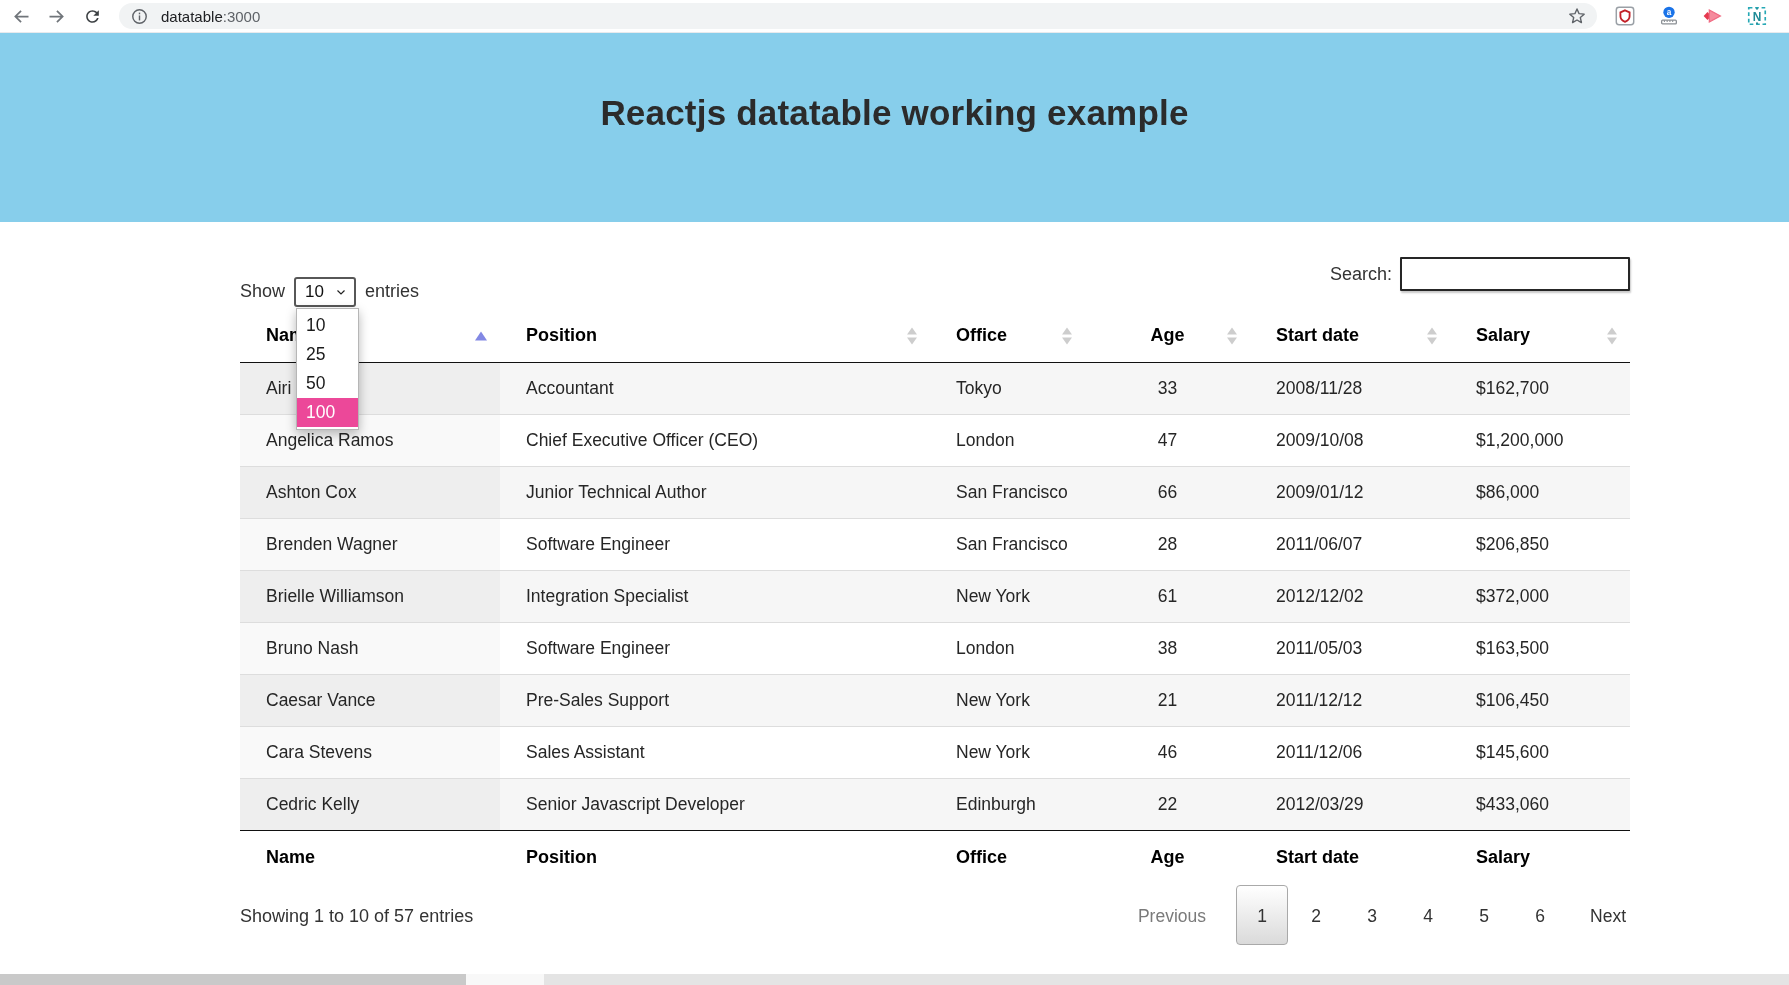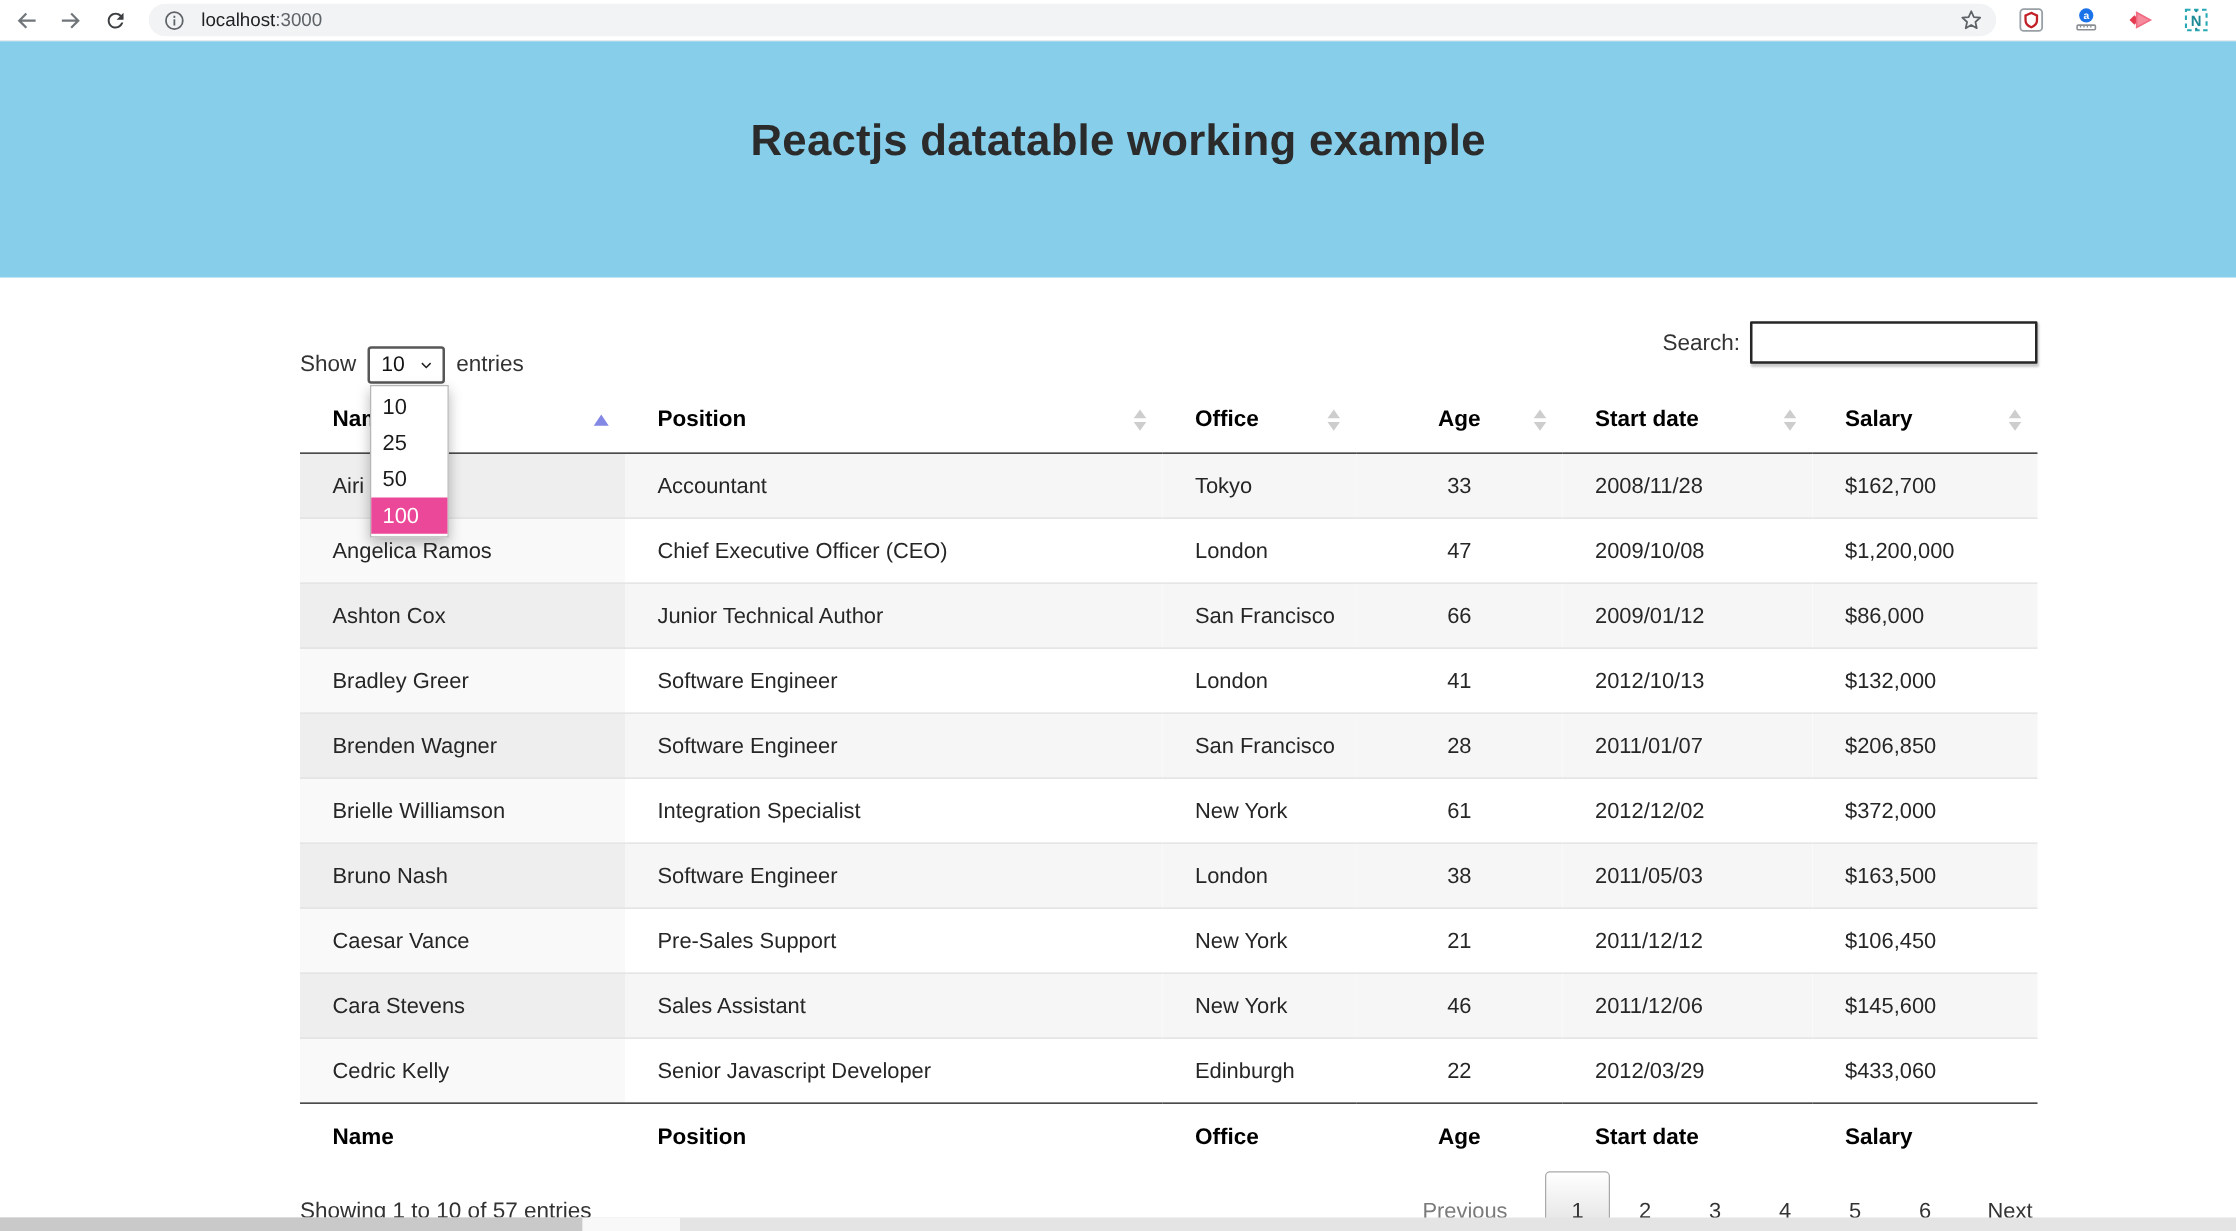--- a/index.html
+++ b/index.html
@@ -126,21 +126,21 @@
   <svg class="nav-ic ic-reload" viewBox="0 0 24 24">
     <path d="M17.65 6.35C16.2 4.9 14.21 4 12 4c-4.42 0-7.99 3.58-7.99 8s3.57 8 7.99 8c3.73 0 6.84-2.55 7.73-6h-2.08c-.82 2.33-3.04 4-5.65 4-3.31 0-6-2.69-6-6s2.69-6 6-6c1.66 0 3.14.69 4.22 1.78L13 11h7V4l-2.35 2.35z" fill="#3c4043"></path>
   </svg>
 
   <div class="omnibox">
     <svg width="17" height="17" viewBox="0 0 24 24">
       <circle cx="12" cy="12" r="9.5" stroke="#5f6368" stroke-width="2" fill="none"></circle>
       <rect x="11" y="10.5" width="2" height="7" fill="#5f6368"></rect>
       <rect x="11" y="6.5" width="2" height="2.4" fill="#5f6368"></rect>
     </svg>
-    <span class="url"><span class="url-host">localhost</span><span class="url-port">:3000</span></span>
+    <span class="url"><span class="url-host">datatable</span><span class="url-port">:3000</span></span>
     <svg width="20" height="20" viewBox="0 0 24 24">
       <path d="M12 3.6l2.5 5.6 6.1.6-4.6 4.1 1.3 6-5.3-3.1-5.3 3.1 1.3-6-4.6-4.1 6.1-.6z" stroke="#5f6368" stroke-width="1.7" fill="none" stroke-linejoin="round"></path>
     </svg>
   </div>
 
   <div class="ext-row">
     <svg viewBox="0 0 24 24">
       <rect x="2.5" y="2.5" width="19" height="19" rx="3" stroke="#9aa0a6" stroke-width="1.6" fill="#fff"></rect>
       <path d="M12 5.8 17 8v4.2c0 3.1-2.1 5-5 6.1-2.9-1.1-5-3-5-6.1V8z" stroke="#c22027" stroke-width="2" fill="none"></path>
     </svg>
@@ -249,33 +249,25 @@
         </tr>
         <tr>
           <td class="name-cell">Ashton Cox</td>
           <td>Junior Technical Author</td>
           <td>San Francisco</td>
           <td>66</td>
           <td>2009/01/12</td>
           <td>$86,000</td>
         </tr>
         <tr>
-          <td class="name-cell">Bradley Greer</td>
-          <td>Software Engineer</td>
-          <td>London</td>
-          <td>41</td>
-          <td>2012/10/13</td>
-          <td>$132,000</td>
-        </tr>
-        <tr>
           <td class="name-cell">Brenden Wagner</td>
           <td>Software Engineer</td>
           <td>San Francisco</td>
           <td>28</td>
-          <td>2011/01/07</td>
+          <td>2011/06/07</td>
           <td>$206,850</td>
         </tr>
         <tr>
           <td class="name-cell">Brielle Williamson</td>
           <td>Integration Specialist</td>
           <td>New York</td>
           <td>61</td>
           <td>2012/12/02</td>
           <td>$372,000</td>
         </tr>

